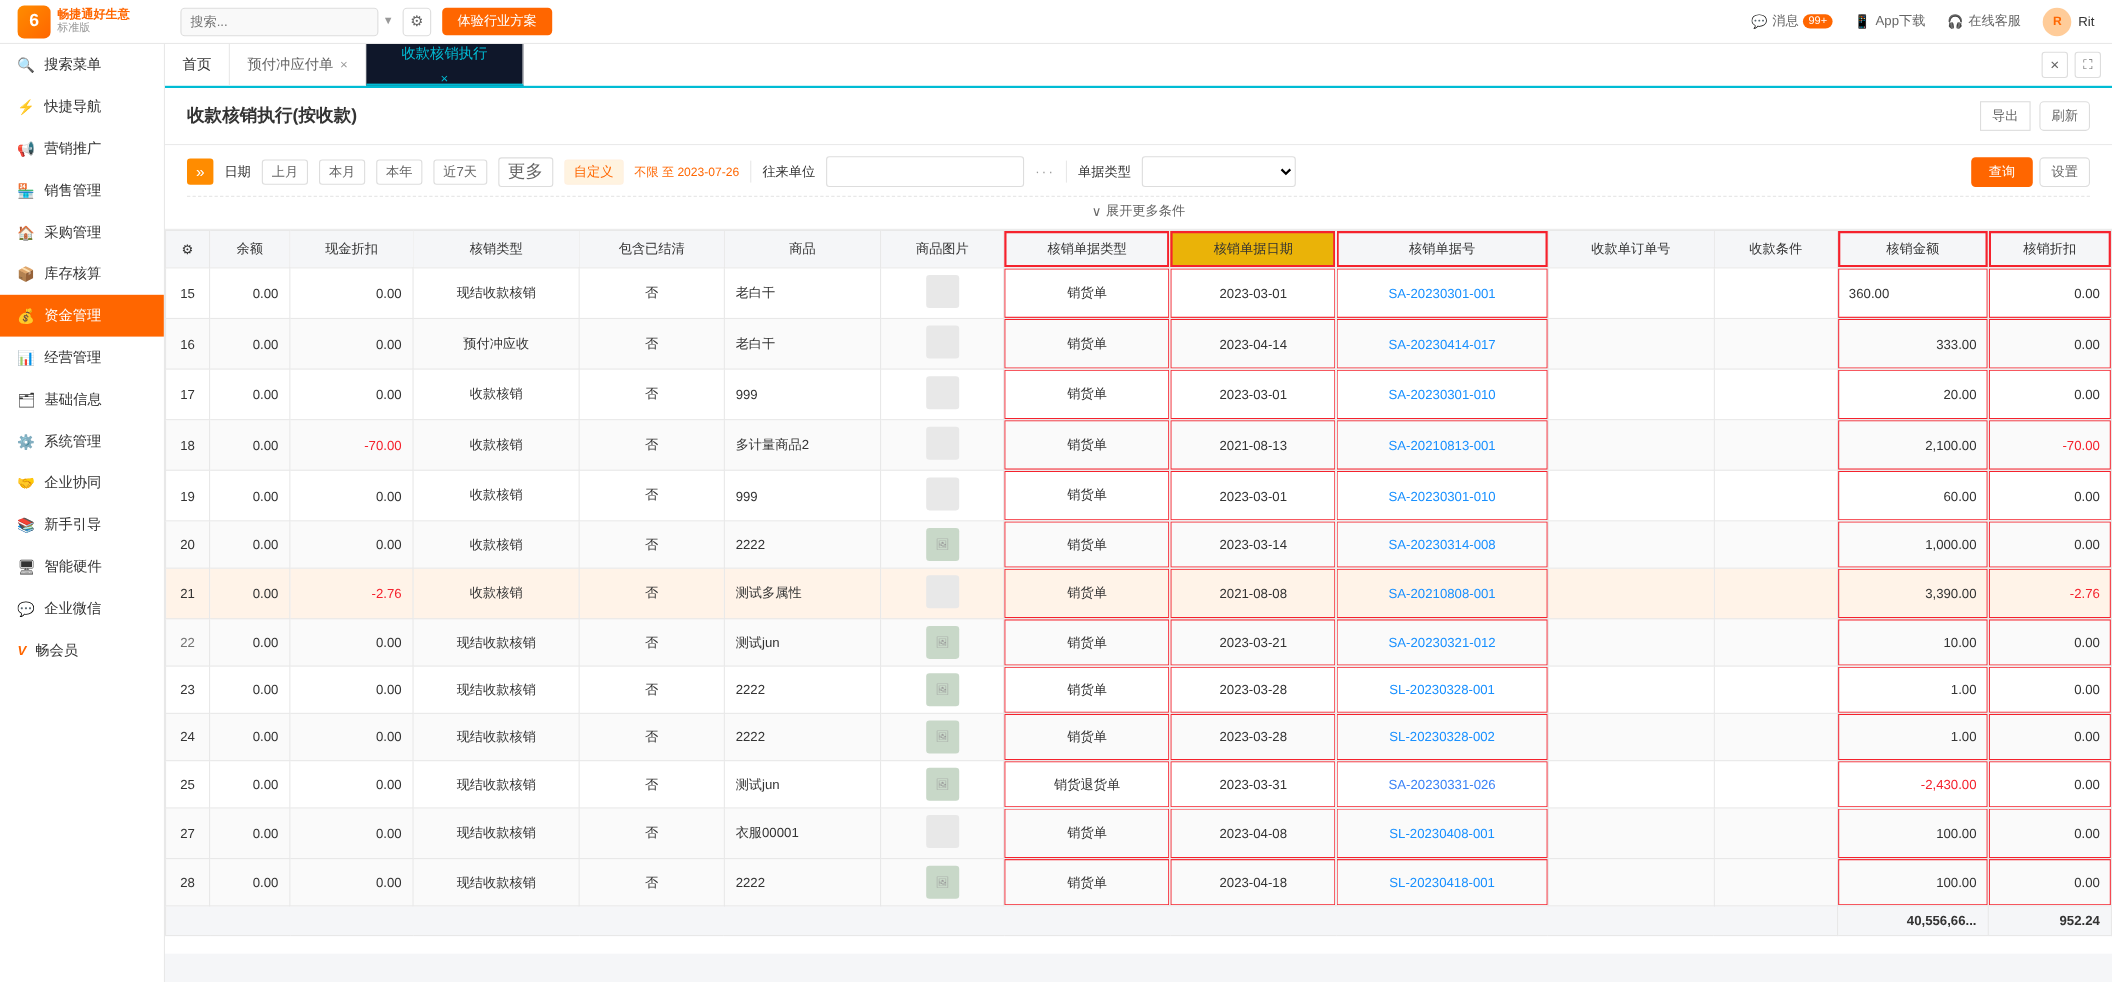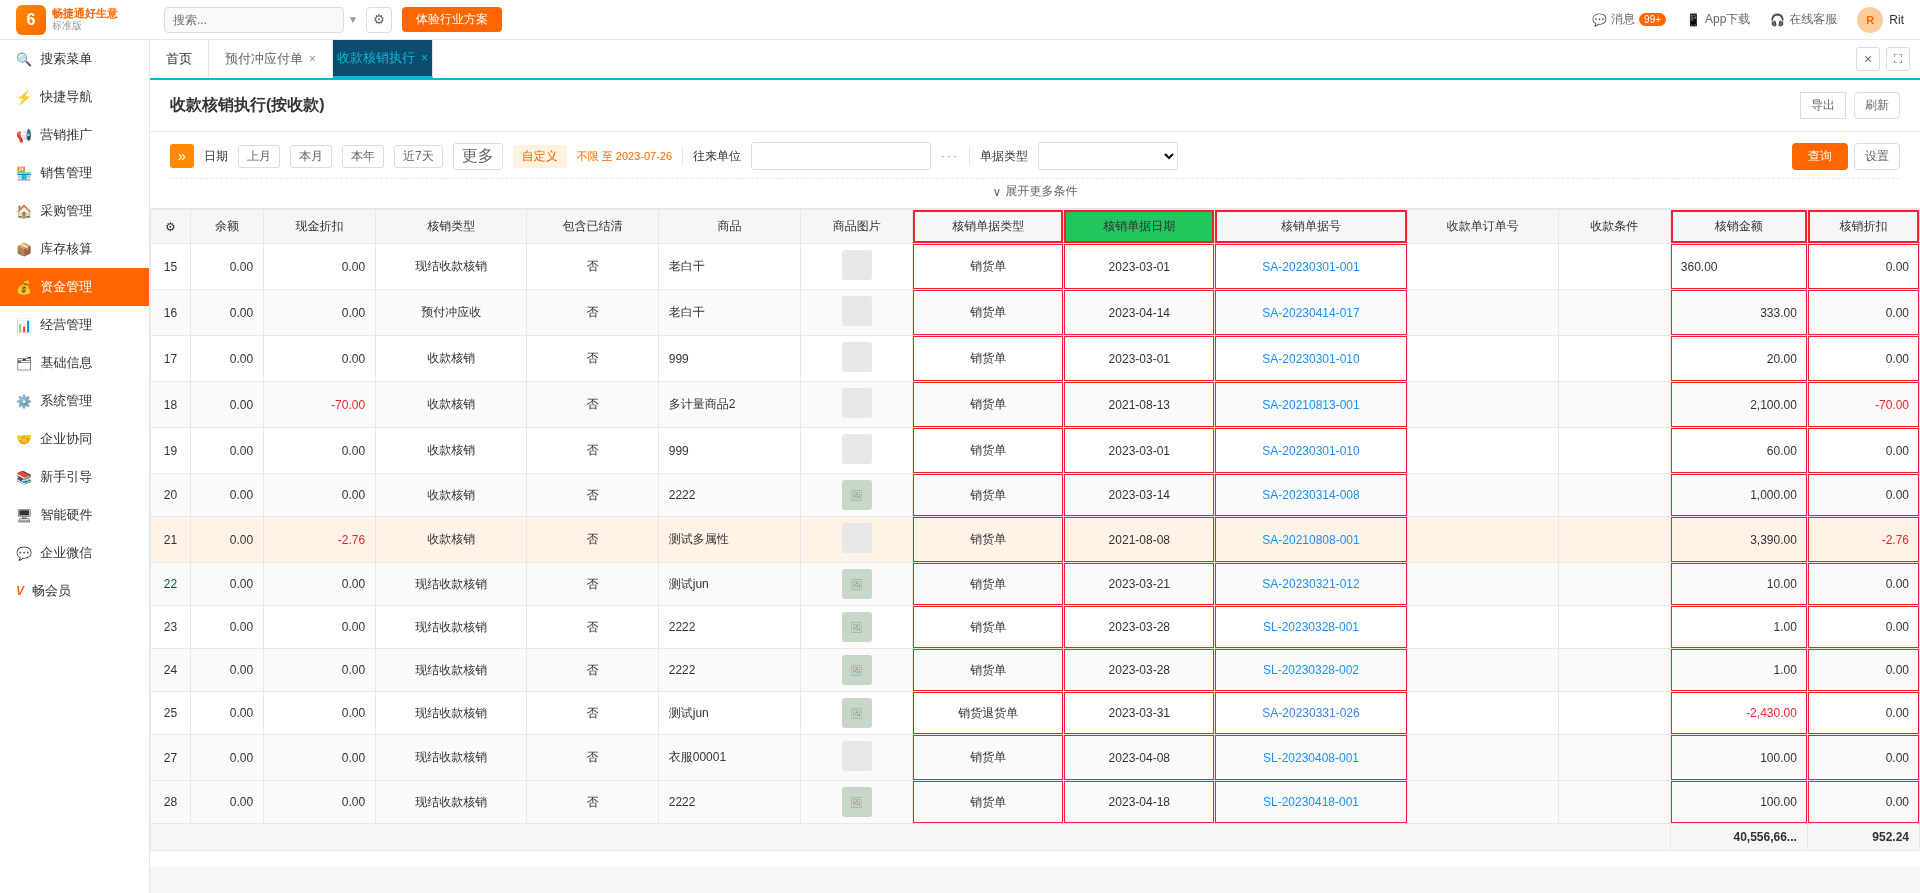--- a/index.html
+++ b/index.html
@@ -110,21 +110,21 @@
 </div>
 
 <div style="position:absolute;top:40px;left:150px;right:0;height:40px;background:#fff;display:flex;align-items:stretch;border-bottom:2px solid #00bcd4;z-index:50;">
   <div style="display:flex;align-items:center;padding:0 16px;cursor:pointer;color:#333;font-size:13px;border-right:1px solid #e8e8e8;">
     <span>首页</span>
   </div>
   <div style="display:flex;align-items:center;padding:0 16px;cursor:pointer;color:#666;font-size:13px;border-right:1px solid #e8e8e8;gap:6px;">
     <span>预付冲应付单</span>
     <span style="color:#999;font-size:12px;cursor:pointer;">×</span>
   </div>
-  <div style="display:flex;align-items:center;padding:0 4px;cursor:pointer;color:#00bcd4;font-size:13px;border-right:1px solid #e8e8e8;gap:6px;background:#0c4a6e;border-bottom:2px solid #00bcd4;">
+  <div style="display:flex;align-items:center;padding:0 32px;cursor:pointer;color:#00bcd4;font-size:13px;border-right:1px solid #e8e8e8;gap:6px;background:#0f172a;border-bottom:2px solid #00bcd4;flex-direction:column;">
     <span>收款核销执行</span>
     <span style="color:#00bcd4;font-size:12px;cursor:pointer;">×</span>
   </div>
   <div style="margin-left:auto;display:flex;align-items:center;gap:6px;padding-right:10px;">
     <div style="width:24px;height:24px;border:1px solid #ddd;border-radius:3px;display:flex;align-items:center;justify-content:center;cursor:pointer;color:#666;font-size:14px;">×</div>
     <div style="width:24px;height:24px;border:1px solid #ddd;border-radius:3px;display:flex;align-items:center;justify-content:center;cursor:pointer;color:#666;font-size:12px;">⛶</div>
   </div>
 </div>
 
 <div style="position:absolute;top:80px;left:150px;right:0;bottom:0;background:#f5f6f8;overflow:hidden;">
@@ -175,21 +175,21 @@
       <thead>
         <tr style="background:#f5f6f8;">
           <th style="padding:8px 10px;text-align:center;border:1px solid #e8e8e8;color:#333;font-weight:500;white-space:nowrap;position:sticky;top:0;background:#f5f6f8;z-index:1;width:40px;">⚙</th>
           <th style="padding:8px 10px;text-align:center;border:1px solid #e8e8e8;color:#333;font-weight:500;white-space:nowrap;position:sticky;top:0;background:#f5f6f8;z-index:1;">余额</th>
           <th style="padding:8px 10px;text-align:center;border:1px solid #e8e8e8;color:#333;font-weight:500;white-space:nowrap;position:sticky;top:0;background:#f5f6f8;z-index:1;margin-top:44px;">现金折扣</th>
           <th style="padding:8px 10px;text-align:center;border:1px solid #e8e8e8;color:#333;font-weight:500;white-space:nowrap;position:sticky;top:0;background:#f5f6f8;z-index:1;">核销类型</th>
           <th style="padding:8px 10px;text-align:center;border:1px solid #e8e8e8;color:#333;font-weight:500;white-space:nowrap;position:sticky;top:0;background:#f5f6f8;z-index:1;">包含已结清</th>
           <th style="padding:8px 10px;text-align:center;border:1px solid #e8e8e8;color:#333;font-weight:500;white-space:nowrap;position:sticky;top:0;background:#f5f6f8;z-index:1;">商品</th>
           <th style="padding:8px 10px;text-align:center;border:1px solid #e8e8e8;color:#333;font-weight:500;white-space:nowrap;position:sticky;top:0;background:#f5f6f8;z-index:1;">商品图片</th>
           <th style="padding:8px 10px;text-align:center;border:1px solid #e8e8e8;color:#333;font-weight:500;white-space:nowrap;position:sticky;top:0;background:#f5f6f8;z-index:1;box-shadow:inset 0 0 0 2px #f5222d;">核销单据类型</th>
-          <th style="padding:8px 10px;text-align:center;border:1px solid #e8e8e8;color:#333;font-weight:500;white-space:nowrap;position:sticky;top:0;background:#22c55e;z-index:1;box-shadow:inset 0 0 0 2px #f5222d;">核销单据日期</th>
+          <th style="padding:8px 10px;text-align:center;border:1px solid #e8e8e8;color:#333;font-weight:500;white-space:nowrap;position:sticky;top:0;background:#eab308;z-index:1;box-shadow:inset 0 0 0 2px #f5222d;">核销单据日期</th>
           <th style="padding:8px 10px;text-align:center;border:1px solid #e8e8e8;color:#333;font-weight:500;white-space:nowrap;position:sticky;top:0;background:#f5f6f8;z-index:1;box-shadow:inset 0 0 0 2px #f5222d;">核销单据号</th>
           <th style="padding:8px 10px;text-align:center;border:1px solid #e8e8e8;color:#333;font-weight:500;white-space:nowrap;position:sticky;top:0;background:#f5f6f8;z-index:1;">收款单订单号</th>
           <th style="padding:8px 10px;text-align:center;border:1px solid #e8e8e8;color:#333;font-weight:500;white-space:nowrap;position:sticky;top:0;background:#f5f6f8;z-index:1;">收款条件</th>
           <th style="padding:8px 10px;text-align:center;border:1px solid #e8e8e8;color:#333;font-weight:500;white-space:nowrap;position:sticky;top:0;background:#f5f6f8;z-index:1;box-shadow:inset 0 0 0 2px #f5222d;">核销金额</th>
           <th style="padding:8px 10px;text-align:center;border:1px solid #e8e8e8;color:#333;font-weight:500;white-space:nowrap;position:sticky;top:0;background:#f5f6f8;z-index:1;box-shadow:inset 0 0 0 2px #f5222d;">核销折扣</th>
         </tr>
       </thead>
       <tbody id="table-body">
       <tr>
             <td style="padding: 6px 10px; text-align: center; border: 1px solid rgb(232, 232, 232); color: rgb(51, 51, 51); white-space: nowrap;">15</td>
@@ -297,21 +297,21 @@
             <td style="padding: 6px 10px; text-align: center; border: 1px solid rgb(232, 232, 232); white-space: nowrap;"><div style="width: 30px; height: 30px; border-radius: 3px; display: inline-flex; align-items: center; justify-content: center; font-size: 10px; margin: 0px auto; background: rgb(232, 232, 232); color: rgb(153, 153, 153);"></div></td>
             <td style="padding: 6px 10px; text-align: center; border: 1px solid rgb(232, 232, 232); color: rgb(51, 51, 51); white-space: nowrap; box-shadow: rgb(245, 34, 45) 0px 0px 0px 1px inset;">销货单</td>
             <td style="padding: 6px 10px; text-align: center; border: 1px solid rgb(232, 232, 232); color: rgb(51, 51, 51); white-space: nowrap; box-shadow: rgb(245, 34, 45) 0px 0px 0px 1px inset;">2021-08-08</td>
             <td style="padding: 6px 10px; text-align: center; border: 1px solid rgb(232, 232, 232); white-space: nowrap; box-shadow: rgb(245, 34, 45) 0px 0px 0px 1px inset;"><span style="color: rgb(24, 144, 255); cursor: pointer;">SA-20210808-001</span></td>
             <td style="padding: 6px 10px; text-align: center; border: 1px solid rgb(232, 232, 232); color: rgb(51, 51, 51); white-space: nowrap;"></td>
             <td style="padding: 6px 10px; text-align: center; border: 1px solid rgb(232, 232, 232); color: rgb(51, 51, 51); white-space: nowrap;"></td>
             <td style="padding: 6px 10px; text-align: right; border: 1px solid rgb(232, 232, 232); white-space: nowrap; box-shadow: rgb(245, 34, 45) 0px 0px 0px 1px inset; color: rgb(51, 51, 51);">3,390.00</td>
             <td style="padding: 6px 10px; text-align: right; border: 1px solid rgb(232, 232, 232); white-space: nowrap; box-shadow: rgb(245, 34, 45) 0px 0px 0px 1px inset; color: rgb(245, 34, 45);">-2.76</td>
           </tr>
           <tr style="background: rgb(250, 250, 250);">
-            <td style="padding: 6px 10px; text-align: center; border: 1px solid rgb(232, 232, 232); color: #14532d; white-space: nowrap;">22</td>
+            <td style="padding: 6px 10px; text-align: center; border: 1px solid rgb(232, 232, 232); color: #737373; white-space: nowrap;">22</td>
             <td style="padding: 6px 10px; text-align: right; border: 1px solid rgb(232, 232, 232); color: rgb(51, 51, 51); white-space: nowrap;">0.00</td>
             <td style="padding: 6px 10px; text-align: right; border: 1px solid rgb(232, 232, 232); white-space: nowrap; color: rgb(51, 51, 51);">0.00</td>
             <td style="padding: 6px 10px; text-align: center; border: 1px solid rgb(232, 232, 232); color: rgb(51, 51, 51); white-space: nowrap;">现结收款核销</td>
             <td style="padding: 6px 10px; text-align: center; border: 1px solid rgb(232, 232, 232); color: rgb(51, 51, 51); white-space: nowrap;">否</td>
             <td style="padding: 6px 10px; text-align: left; border: 1px solid rgb(232, 232, 232); color: rgb(51, 51, 51); white-space: nowrap;">测试jun</td>
             <td style="padding: 6px 10px; text-align: center; border: 1px solid rgb(232, 232, 232); white-space: nowrap;"><div style="width: 30px; height: 30px; border-radius: 3px; display: inline-flex; align-items: center; justify-content: center; font-size: 10px; margin: 0px auto; background: rgb(200, 216, 200); color: rgb(153, 153, 153);">🖼</div></td>
             <td style="padding: 6px 10px; text-align: center; border: 1px solid rgb(232, 232, 232); color: rgb(51, 51, 51); white-space: nowrap; box-shadow: rgb(245, 34, 45) 0px 0px 0px 1px inset;">销货单</td>
             <td style="padding: 6px 10px; text-align: center; border: 1px solid rgb(232, 232, 232); color: rgb(51, 51, 51); white-space: nowrap; box-shadow: rgb(245, 34, 45) 0px 0px 0px 1px inset;">2023-03-21</td>
             <td style="padding: 6px 10px; text-align: center; border: 1px solid rgb(232, 232, 232); white-space: nowrap; box-shadow: rgb(245, 34, 45) 0px 0px 0px 1px inset;"><span style="color: rgb(24, 144, 255); cursor: pointer;">SA-20230321-012</span></td>
             <td style="padding: 6px 10px; text-align: center; border: 1px solid rgb(232, 232, 232); color: rgb(51, 51, 51); white-space: nowrap;"></td>

